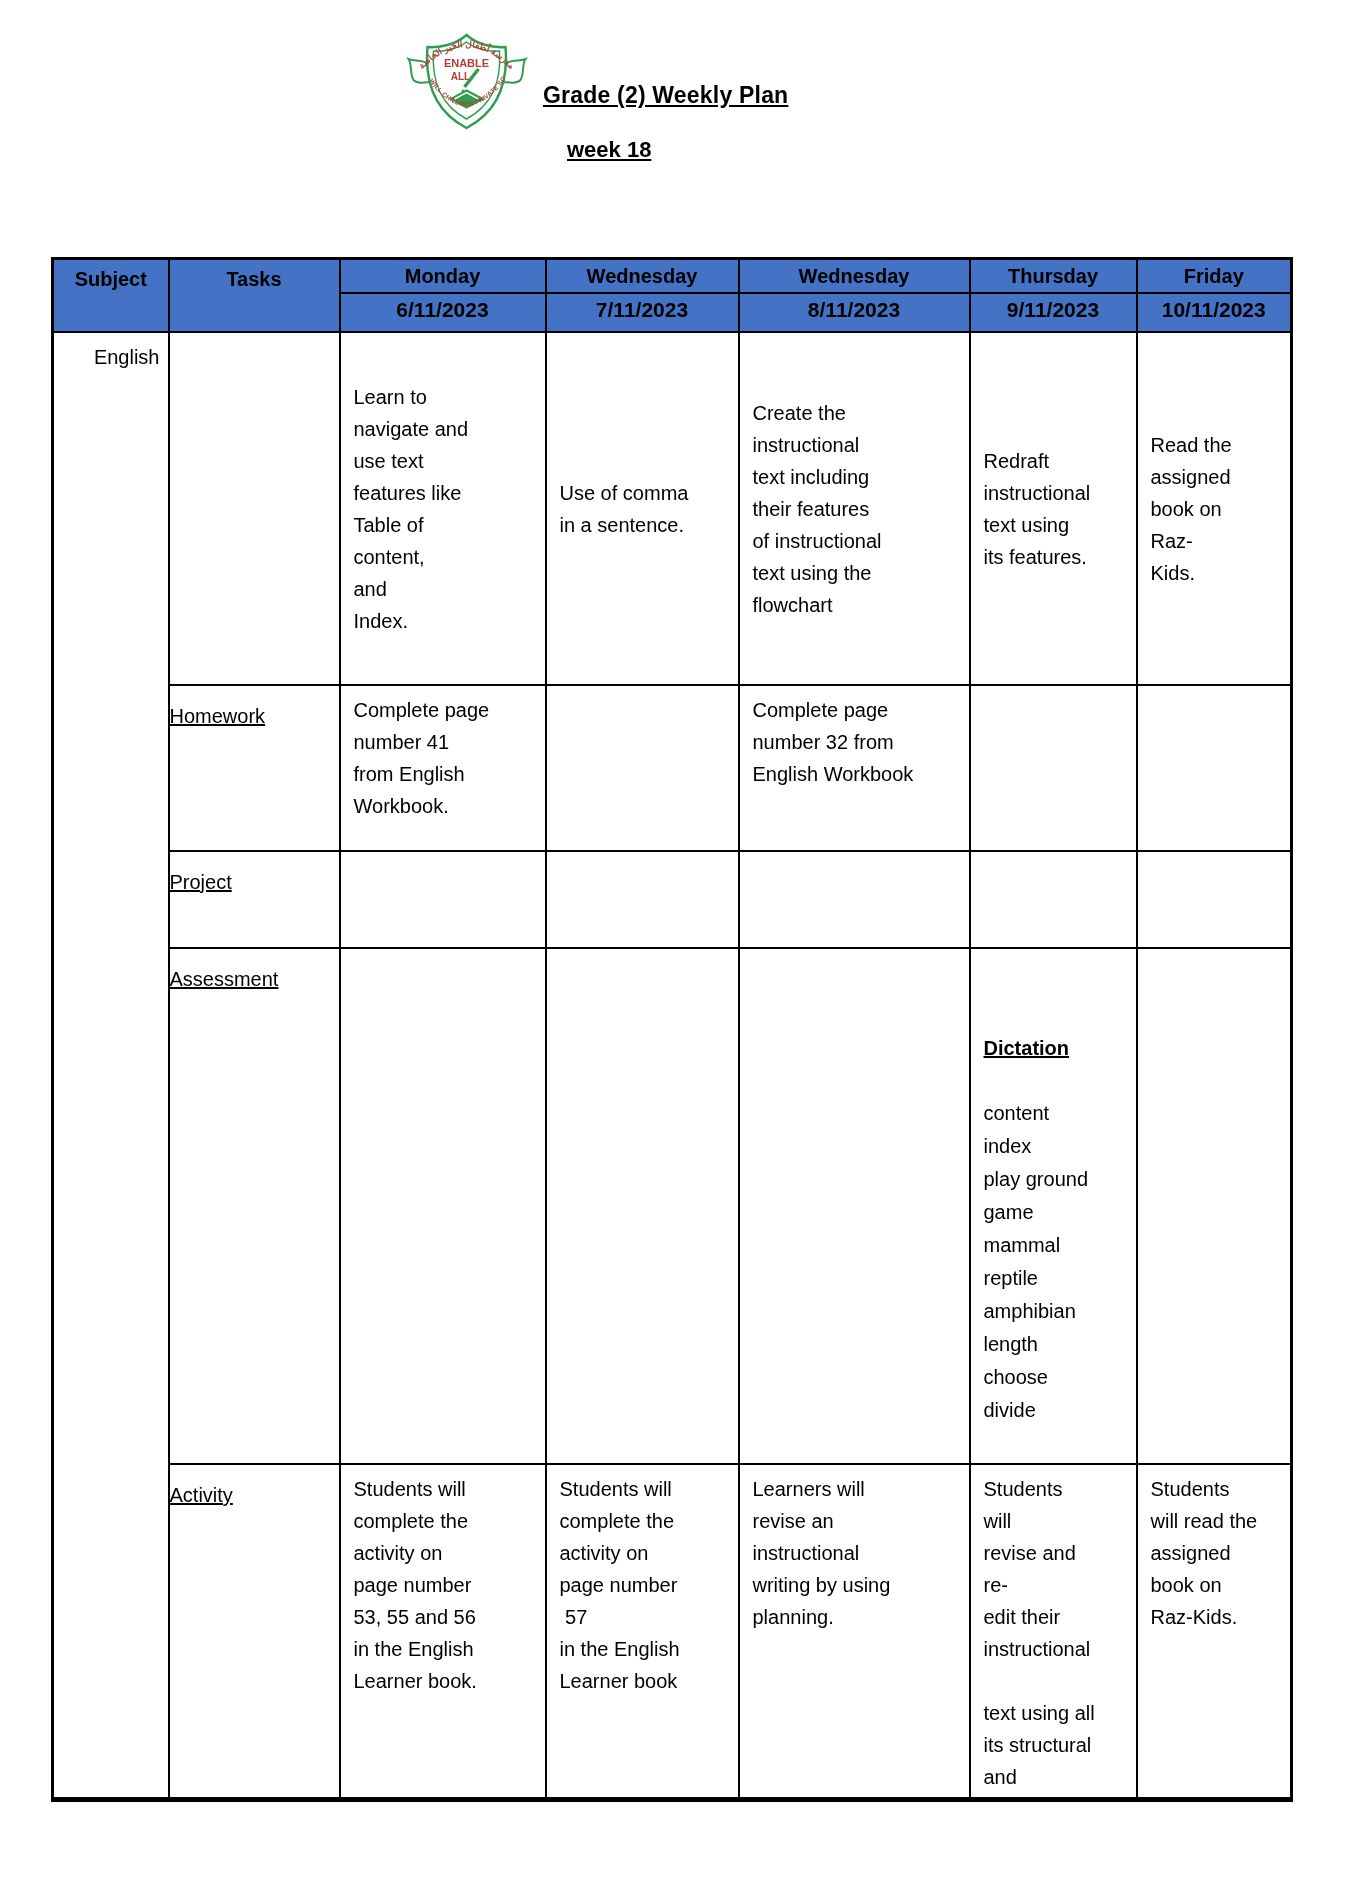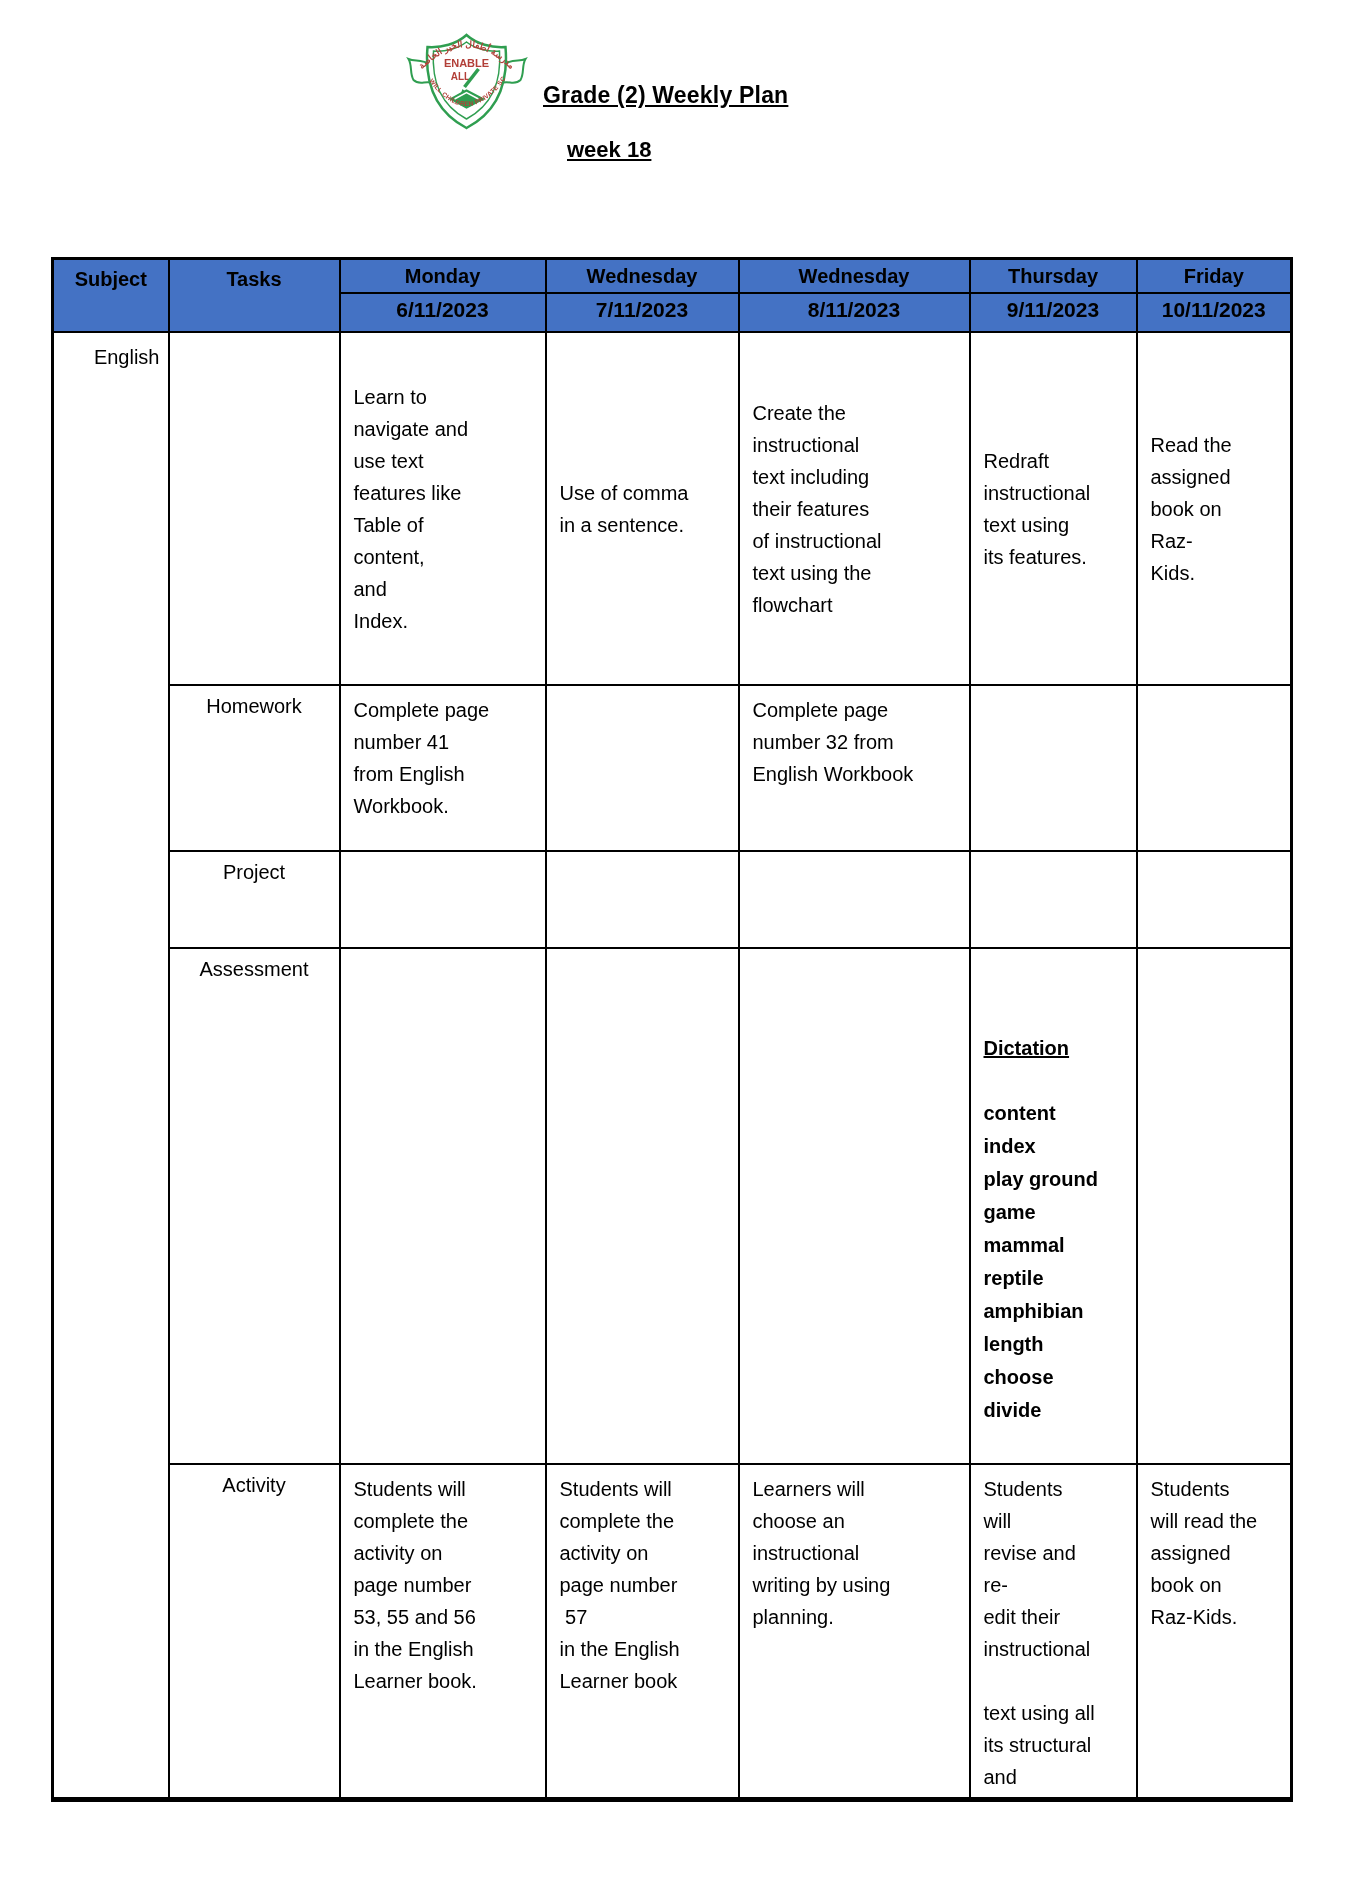--- a/index.html
+++ b/index.html
@@ -59,36 +59,36 @@
   tr.r-homework{height:166px;}
   tr.r-project{height:97px;}
   tr.r-assessment{height:465px;}
   tr.r-activity{height:335px;}
 
   td.subject-cell{
     vertical-align:top;text-align:right;
     padding:8px 8px 0 21px;font-size:21px;
   }
   td.task-cell{
-    text-align:center;vertical-align:top;
-    padding-top:4px;font-size:20px;
+    text-align:left;vertical-align:top;
+    padding-top:14px;font-size:20px;text-decoration:underline;
   }
   td.content{
     text-align:left;
     padding:8px 10px 4px 13px;
     white-space:pre-line;
   }
   tr.r-objectives td.content{vertical-align:middle;padding-top:0;padding-bottom:0;}
   td.assess-cell{padding-top:51px;}
   .dict-title{
     font-weight:bold;text-decoration:underline;
     line-height:33px;
   }
   .dict-words{
-    font-weight:bold;white-space:pre-line;line-height:33px;
+    font-weight:normal;white-space:pre-line;line-height:33px;
   }
 
   
   .brand svg text{font-family:"Liberation Sans", sans-serif;}
 </style>
 </head>
 <body>
 
 <div class="page">
 
@@ -236,21 +236,21 @@
 in the English
 Learner book.</td>
         <td class="content">Students will
 complete the
 activity on
 page number
 &nbsp;57
 in the English
 Learner book</td>
         <td class="content">Learners will
-choose an
+revise an
 instructional
 writing by using
 planning.</td>
         <td class="content">Students
 will
 revise and
 re-
 edit their
 instructional
 

